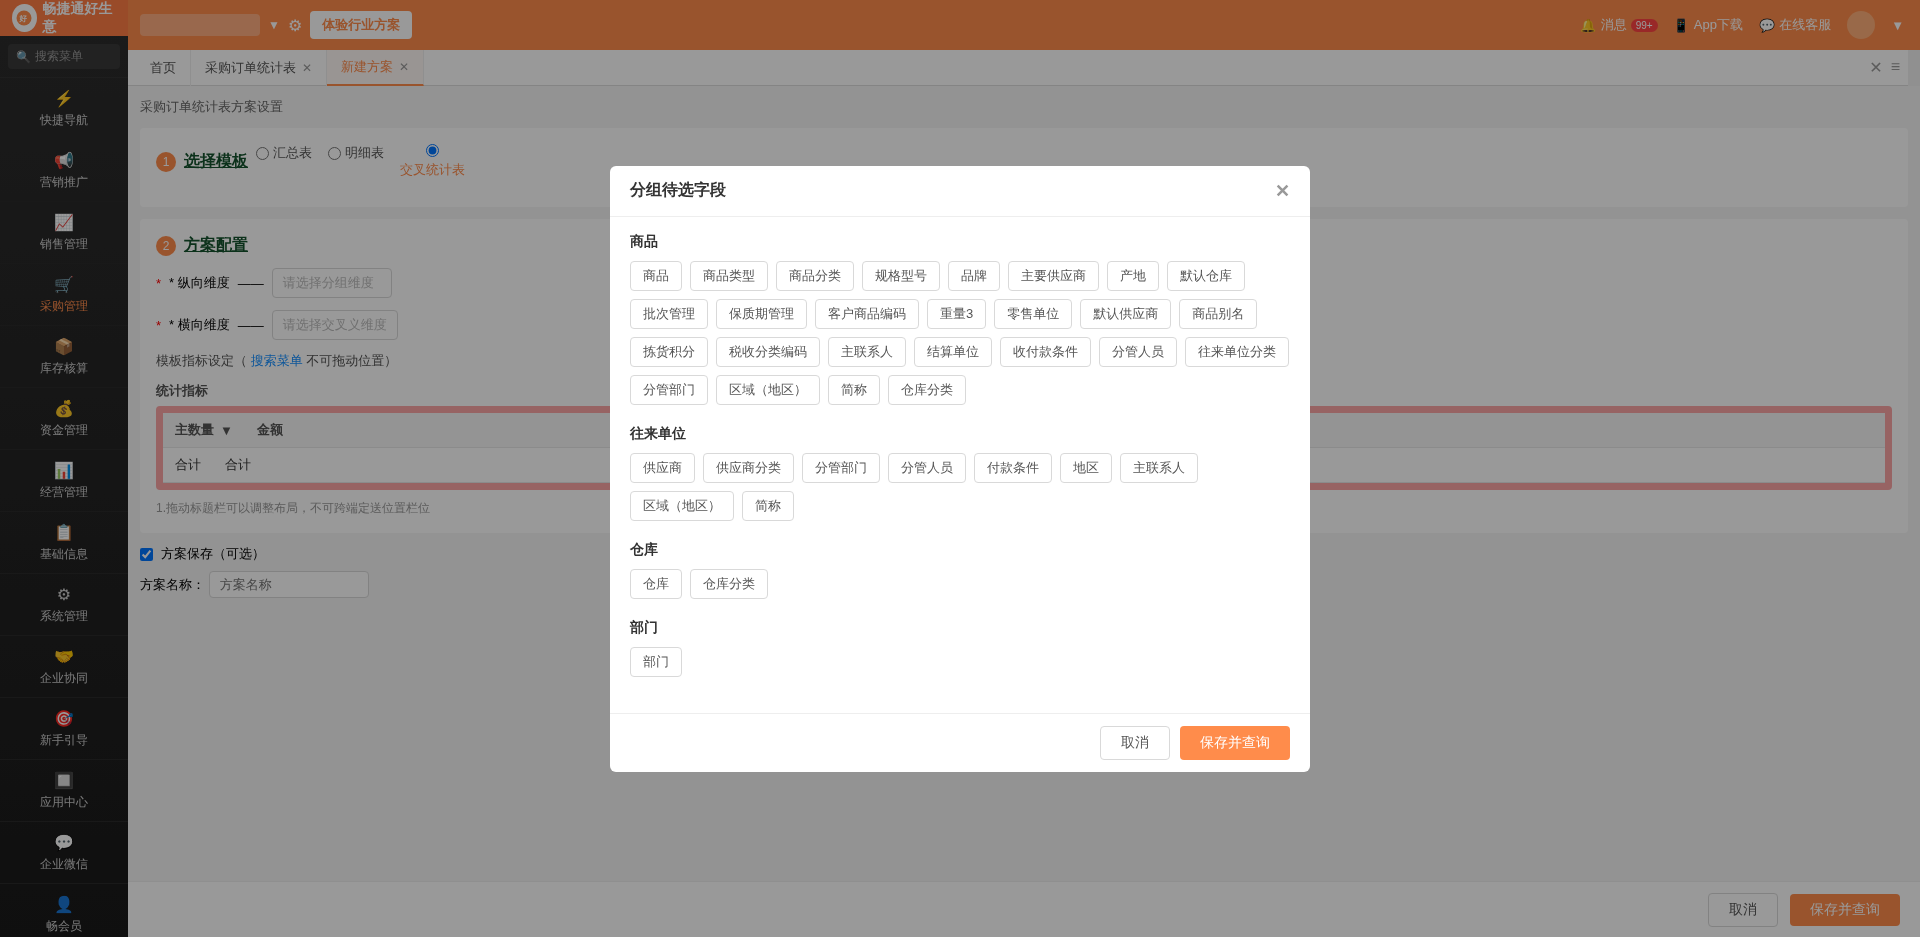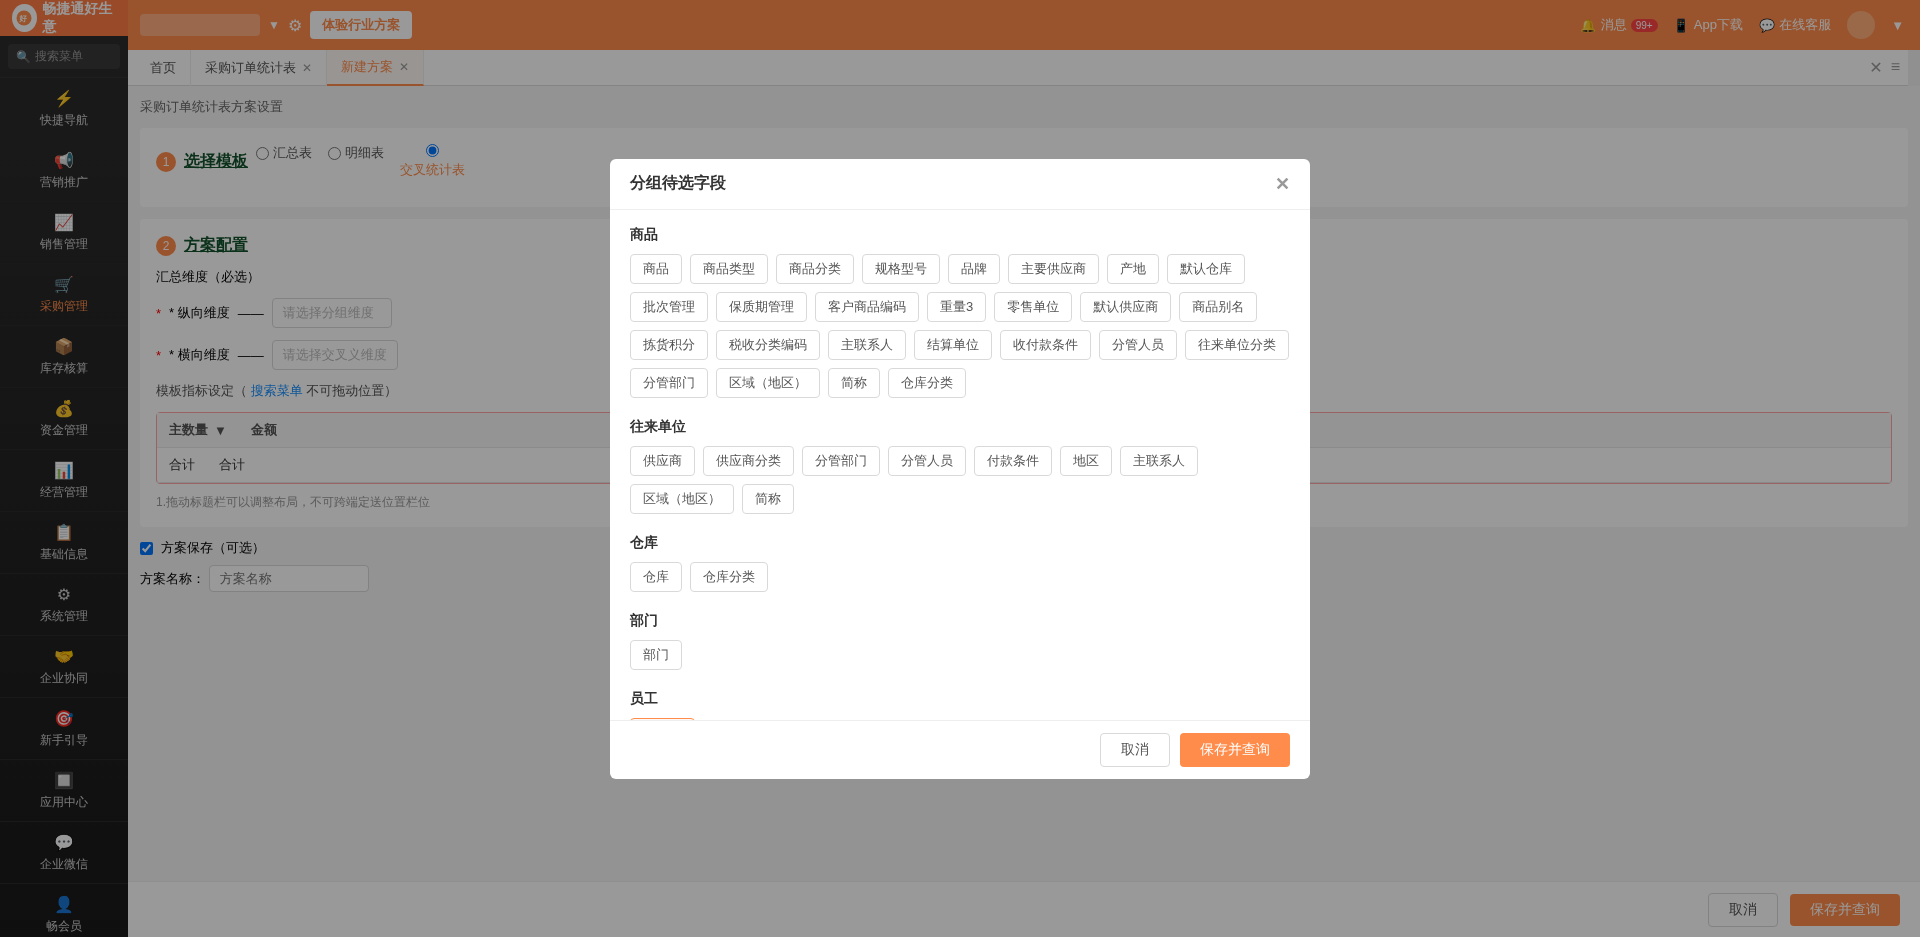--- a/index.html
+++ b/index.html
@@ -98,21 +98,21 @@
     .modal-body::-webkit-scrollbar { width: 6px; }
     .modal-body::-webkit-scrollbar-thumb { background: #ccc; border-radius: 3px; }
     .modal-body::-webkit-scrollbar-track { background: #f5f5f5; }
 
     
     .cancel-btn { border: 1px solid #d9d9d9; background: white; color: #555; padding: 7px 20px; border-radius: 4px; font-size: 14px; cursor: pointer; }
     .confirm-btn { background: #ff8c4b; color: white; border: none; padding: 7px 20px; border-radius: 4px; font-size: 14px; cursor: pointer; }
     .bg-form-row { display: flex; align-items: center; gap: 8px; margin-bottom: 12px; }
     .bg-input { border: 1px solid #d9d9d9; border-radius: 4px; padding: 5px 10px; font-size: 13px; color: #ec4899; min-width: 120px; }
     .required { color: red; }
-    .table-area { border: 1px solid #fca5a5; border-radius: 4px; }
+    .table-area { border: 7px solid #fca5a5; border-radius: 4px; }
     .table-header { display: flex; background: #f7f7f7; border-bottom: 1px solid #e8e8e8; }
     .table-header-cell { padding: 8px 12px; font-size: 13px; color: #555; font-weight: bold; }
     .table-row-d { display: flex; border-bottom: 1px solid #e8e8e8; }
     .table-cell { padding: 8px 12px; font-size: 13px; color: #333; }
 
     .section-config { margin-top: 12px; }
 
     .main-footer { position: fixed; left: 128px; bottom: 0; right: 0; height: 56px; background: white; border-top: 1px solid #eee; display: flex; align-items: center; justify-content: flex-end; padding: 0 20px; gap: 12px; z-index: 7; }
   </style>
 </head>
@@ -262,43 +262,41 @@
       </div>
     </div>
   </div>
 
   <div class="form-card">
     <div class="form-step">
       <div class="step-num">2</div>
       <span class="step-label">方案配置</span>
     </div>
 
-    <div class="bg-form-row">
-      <span>汇总维度（必选）</span>
-    </div>
 
     <div class="bg-form-row">
       <span class="required">*</span>
       <span>* 纵向维度</span>
       <span> —— </span>
       <div class="bg-input" style="color:#bbb;">请选择分组维度</div>
     </div>
 
     <div class="bg-form-row">
       <span class="required">*</span>
       <span>* 横向维度</span>
       <span> —— </span>
       <div class="bg-input" style="color:#bbb;">请选择交叉义维度</div>
     </div>
 
     <div style="margin: 8px 0; font-size: 13px; color: #555;">
       模板指标设定（ <span style="color:#1890ff; cursor:pointer;">搜索菜单</span> <span>  </span> <span>不可拖动位置）</span>
     </div>
 
     <div class="section-config">
+      <div style="font-size:13px; color:#555; margin-bottom:6px; font-weight:bold;">统计指标</div>
       <div class="table-area">
         <div class="table-header">
           <div class="table-header-cell" style="display:flex; align-items:center; gap:6px;">
             <span>主数量</span>
             <span>▼</span>
           </div>
           <div class="table-header-cell">金额</div>
         </div>
         <div class="table-row-d">
           <div class="table-cell">合计</div>
@@ -390,26 +388,20 @@
         </div>
       </div>
 
       <div class="field-section">
         <div class="field-section-title">部门</div>
         <div class="field-tags">
           <span class="field-tag">部门</span>
         </div>
       </div>
 
-      <div class="field-section">
-        <div class="field-section-title">员工</div>
-        <div class="field-tags">
-          <span class="field-tag selected">业务员</span>
-        </div>
-      </div>
 
     </div>
     <div class="modal-footer">
       <button class="cancel-btn">取消</button>
       <button class="confirm-btn">保存并查询</button>
     </div>
   </div>
 </div>
 
 </body></html>

